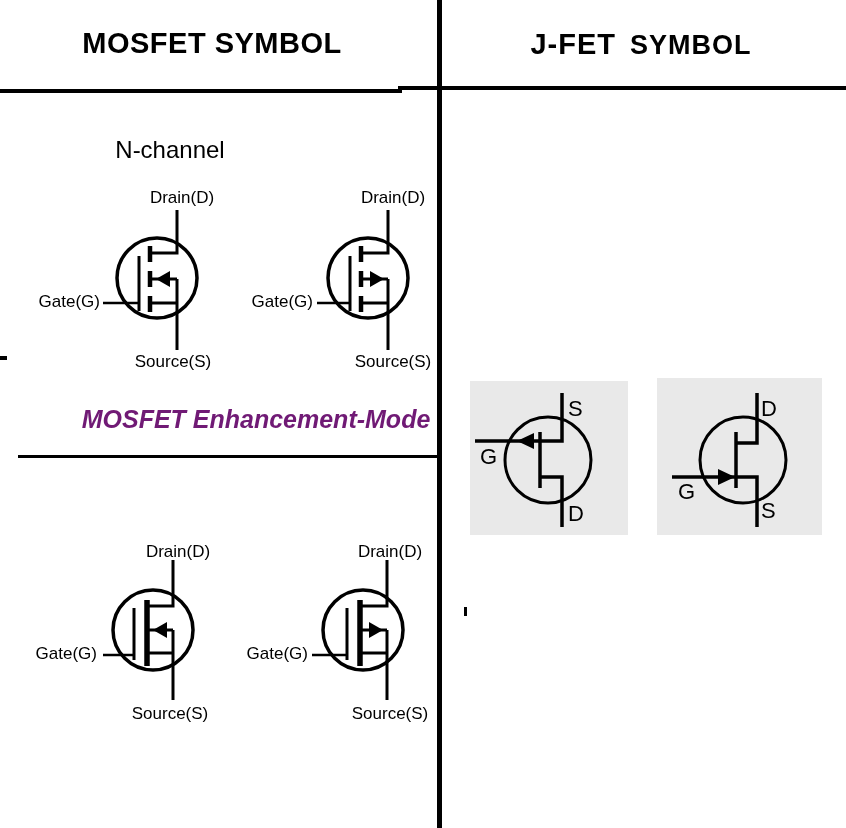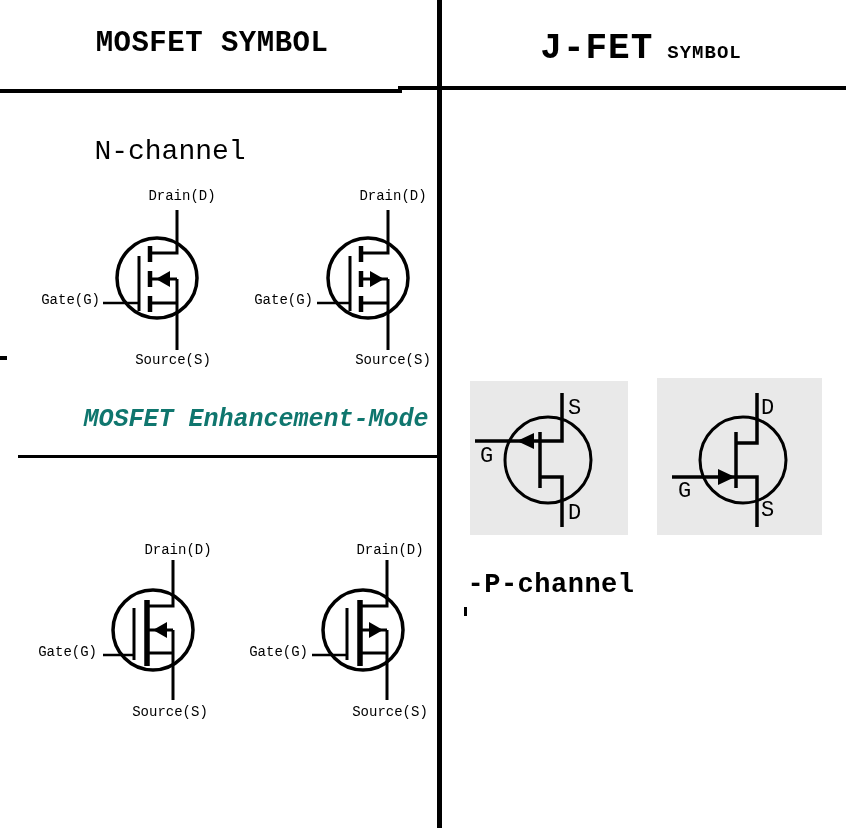--- a/index.html
+++ b/index.html
@@ -1,29 +1,29 @@
 <!DOCTYPE html>
 <html><head>
 <meta charset="utf-8">
 <style>
   html,body{margin:0;padding:0;background:#fff;}
   .stage{
     position:relative;width:846px;height:828px;background:#ffffff;
-    font-family:Liberation Mono, monospace;color:#000;overflow:hidden;
+    font-family:Liberation Sans, sans-serif;color:#000;overflow:hidden;
   }
   svg.art{position:absolute;left:0;top:0;}
   .lbl{position:absolute;white-space:nowrap;color:#000;}
   .center{transform:translateX(-50%);}
   .hdr{font-size:29px;font-weight:bold;letter-spacing:0.5px;}
-  .hdr2a{font-size:36px;font-weight:bold;letter-spacing:1px;}
-  .hdr2b{font-size:19px;font-weight:bold;letter-spacing:1px;margin-left:14px;}
-  .colhead{font-size:28px;}
-  .term{font-size:14px;}
+  .hdr2a{font-size:29px;font-weight:bold;letter-spacing:1px;}
+  .hdr2b{font-size:27px;font-weight:bold;letter-spacing:1px;margin-left:14px;}
+  .colhead{font-size:24px;}
+  .term{font-size:17px;}
   .gate{text-align:center;}
-  .caption-green{font-size:25px;font-weight:bold;font-style:italic;color:#0f766e;}
+  .caption-green{font-size:25px;font-weight:bold;font-style:italic;color:#701a75;}
   .jfet-cap{font-size:27px;font-weight:bold;letter-spacing:0.5px;}
   .jfet-letter{font-size:22px;}
 </style>
 </head>
 <body>
 
 <div class="stage">
 
   <svg class="art" width="846" height="828" viewBox="0 0 846 828">
 
@@ -127,15 +127,14 @@
 
   <div class="lbl caption-green center" style="left:256px;top:405px;">MOSFET Enhancement-Mode</div>
 
   <div class="lbl jfet-letter" style="left:568px;top:396px;">S</div>
   <div class="lbl jfet-letter" style="left:568px;top:501px;">D</div>
   <div class="lbl jfet-letter" style="left:480px;top:444px;">G</div>
   <div class="lbl jfet-letter" style="left:761px;top:396px;">D</div>
   <div class="lbl jfet-letter" style="left:761px;top:498px;">S</div>
   <div class="lbl jfet-letter" style="left:678px;top:479px;">G</div>
 
-  <div class="lbl jfet-cap center" style="left:551px;top:570px;">-P-channel</div>
 
 </div>
 
 </body></html>

